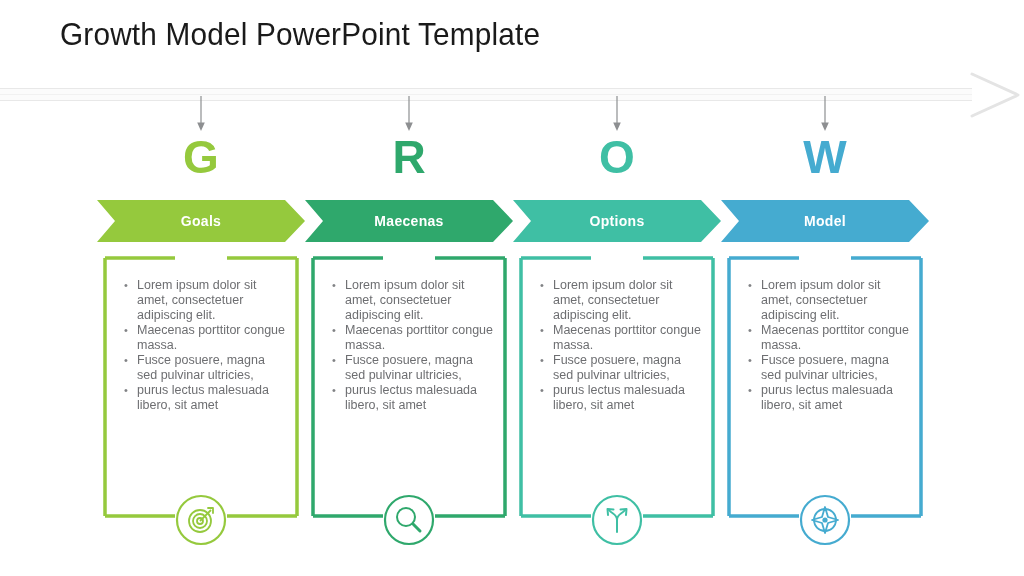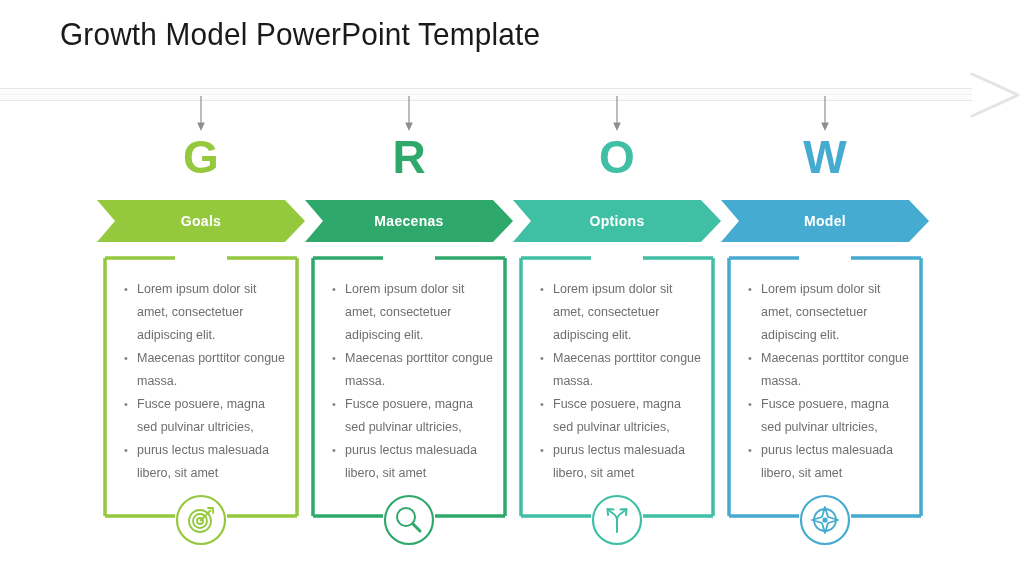--- a/index.html
+++ b/index.html
@@ -132,21 +132,21 @@
   .bullets {
     position: absolute;
     left: 20px;
     top: 22px;
     width: 162px;
     margin: 0;
     padding: 0;
     list-style: none;
     color: #6d6e71;
     font-size: 12.5px;
-    line-height: 23px;
+    line-height: 15px;
   }
   .bullets li {
     position: relative;
     padding-left: 14px;
     margin: 0 0 0 0;
   }
   .bullets li::before {
     content: "\2022";
     position: absolute;
     left: 1px;

